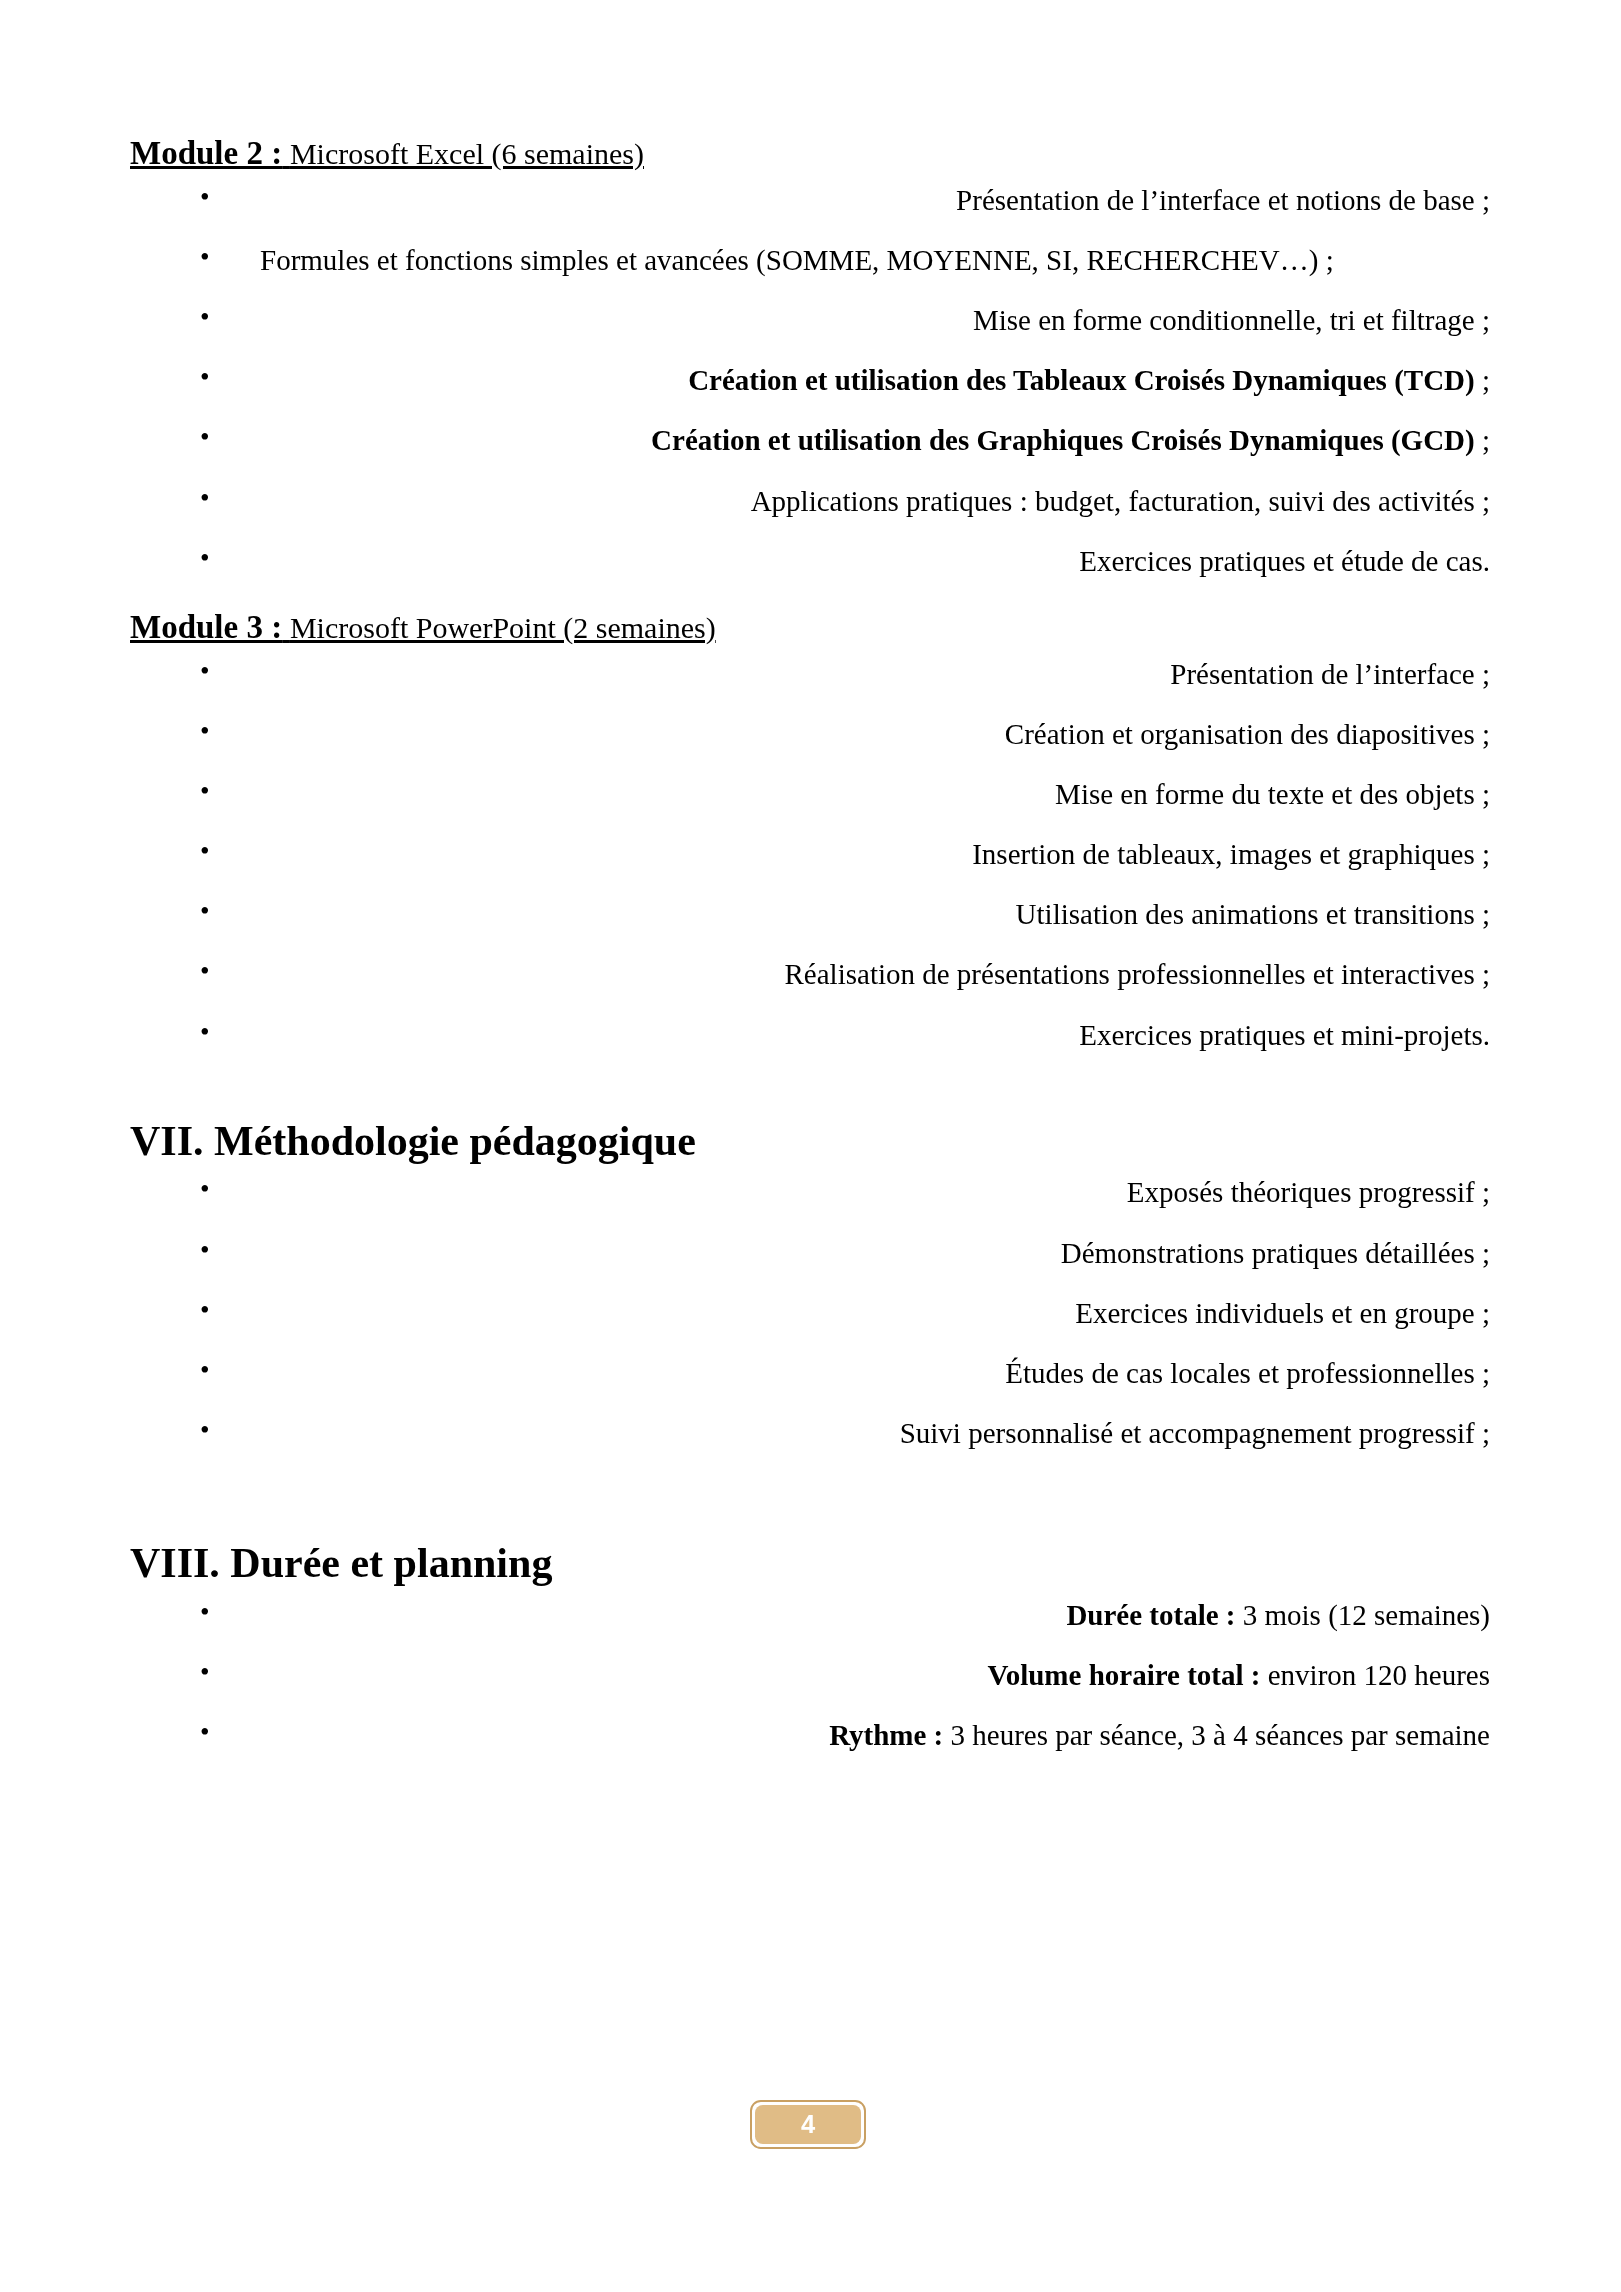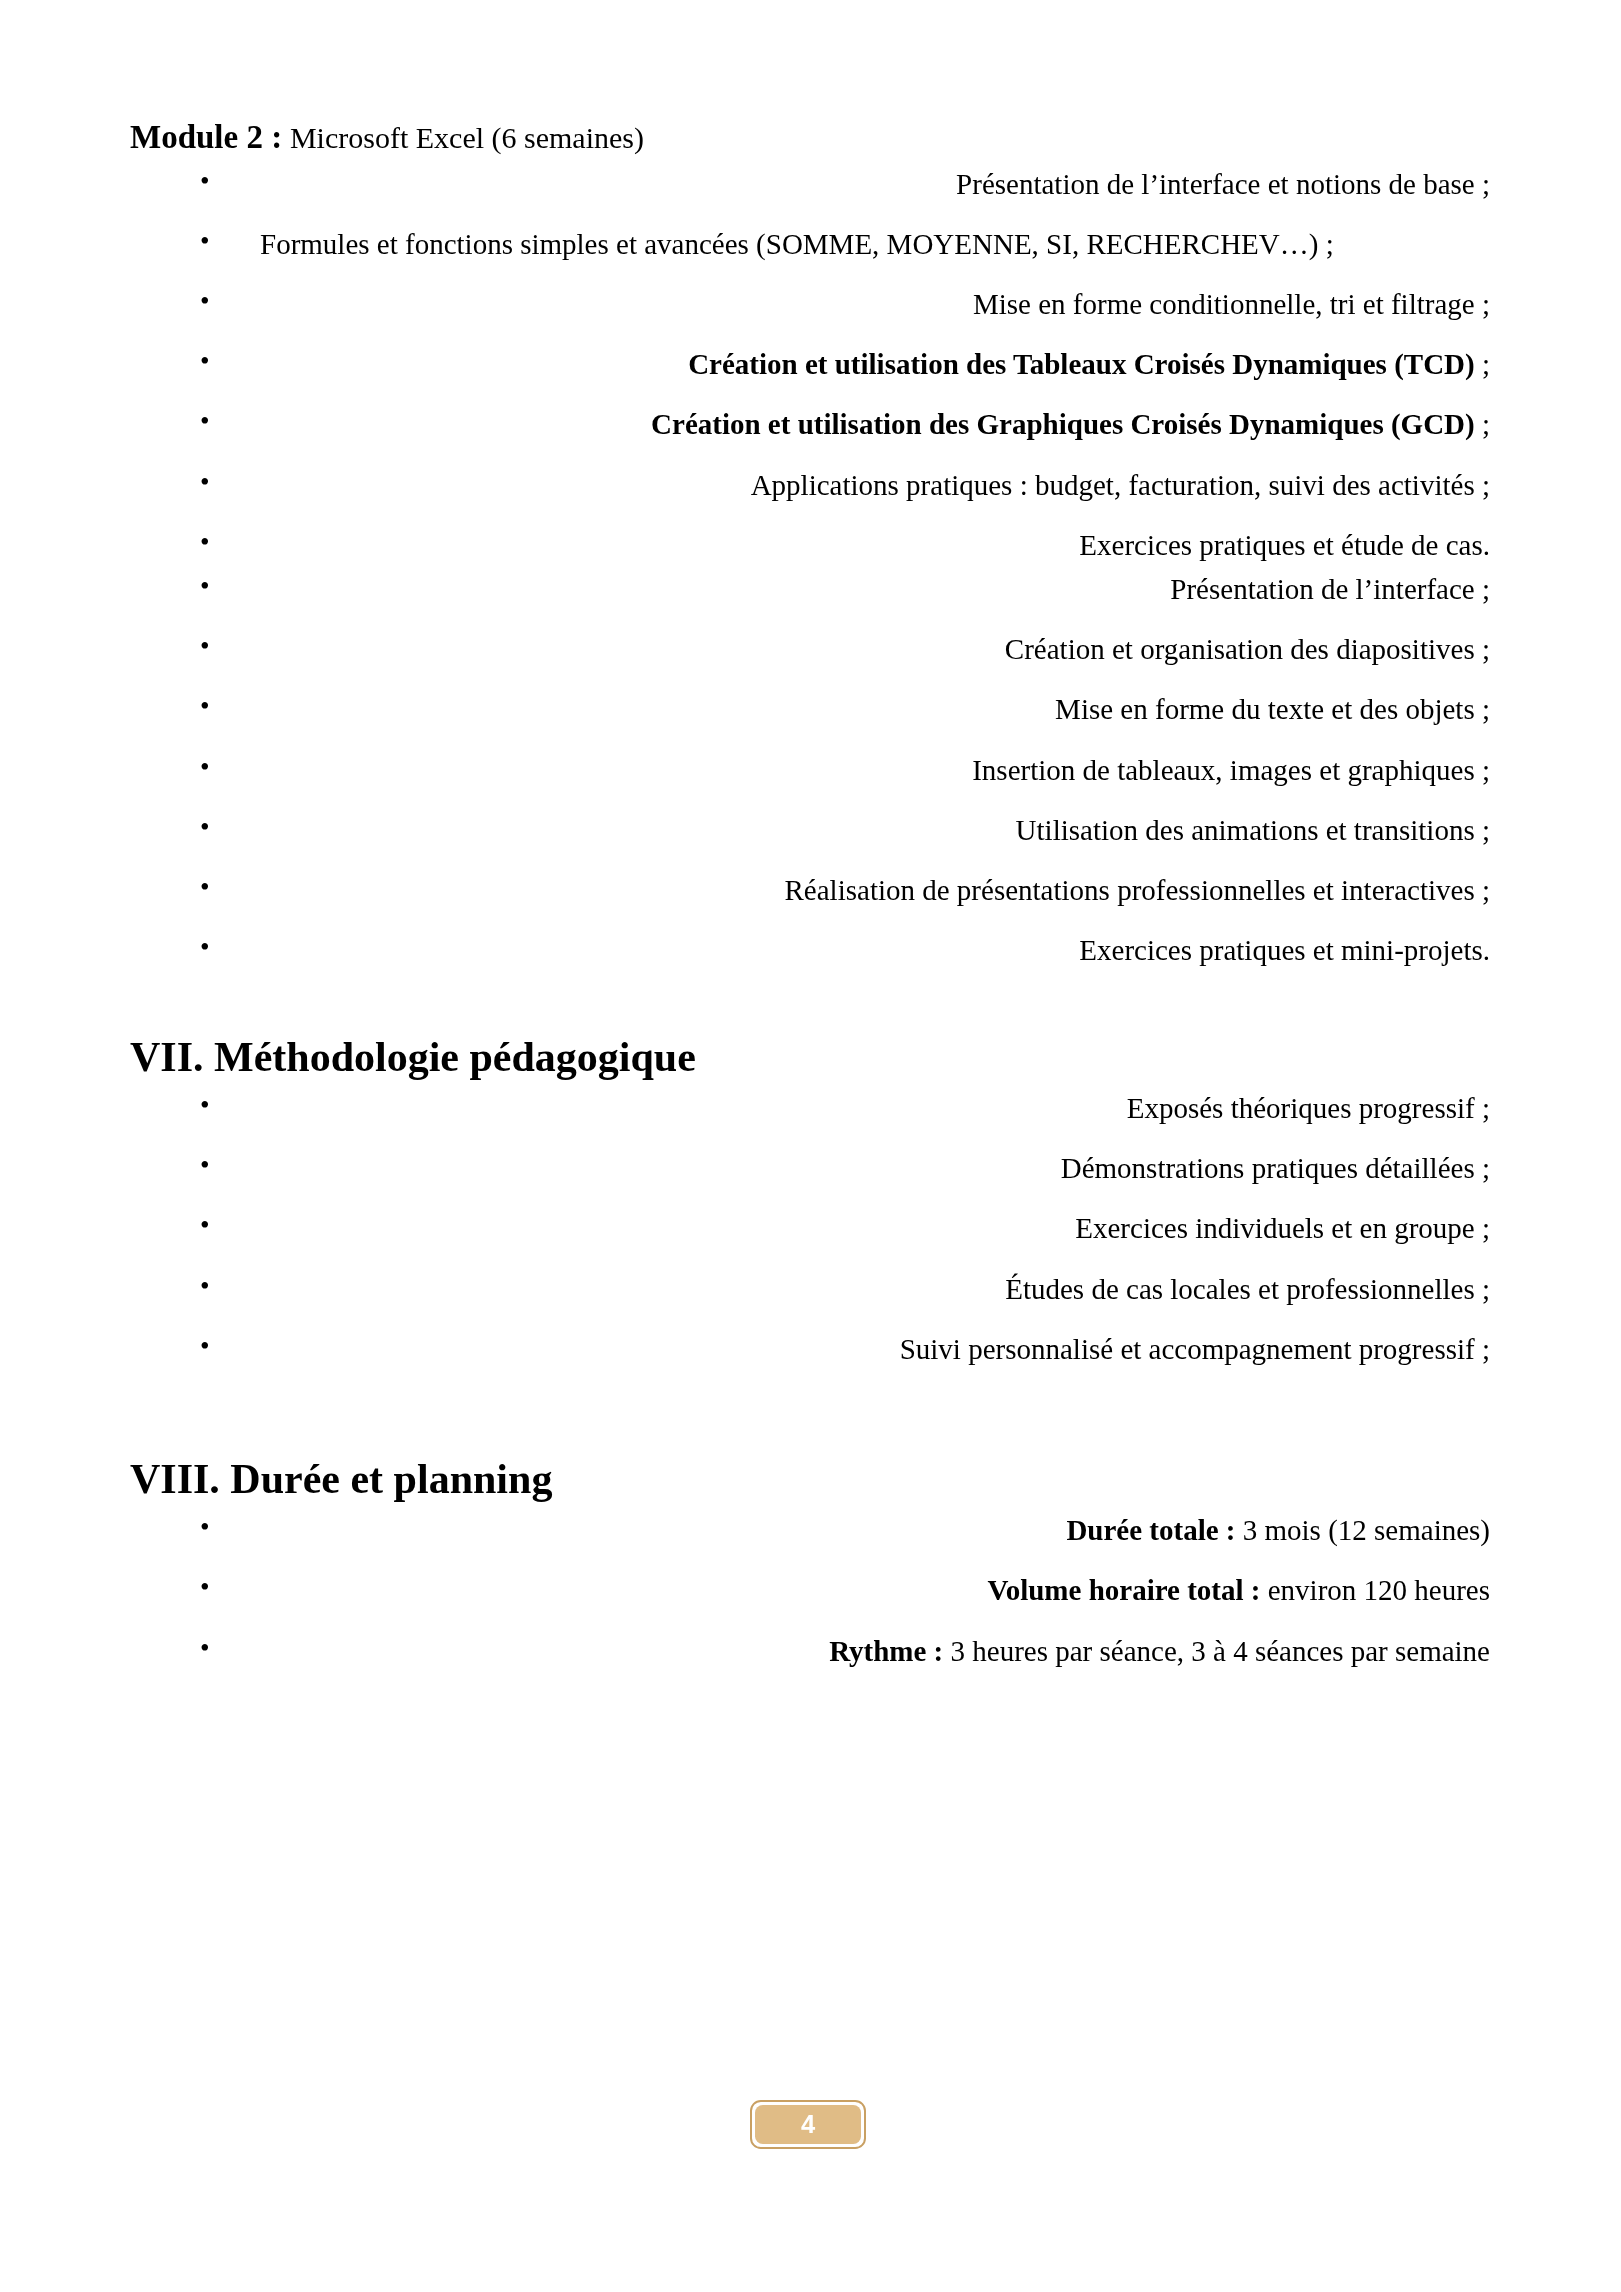--- a/index.html
+++ b/index.html
@@ -28,22 +28,23 @@
     position: absolute;
     left: 130px;
     top: 116px;
     width: 1360px;
   }
 
   
   .module-head {
     font-size: 31px;
     line-height: 1.30;
-    margin: 0 0 2px 0;
+    margin: 16px 0 2px 0;
     white-space: nowrap;
+    text-decoration: underline;
   }
   .module-head .label {
     font-weight: bold;
     font-size: 33px;
   }
   .module-head .rest {
     font-weight: normal;
     font-size: 30px;
   }
 
@@ -132,20 +133,24 @@
     <ul class="bullets">
       <li><span>Présentation de l’interface et notions de base ;</span></li>
       <li class="justified"><span>Formules et fonctions simples et avancées (SOMME, MOYENNE, SI, RECHERCHEV…) ;</span></li>
       <li><span>Mise en forme conditionnelle, tri et filtrage ;</span></li>
       <li><b>Création et utilisation des Tableaux Croisés Dynamiques (TCD)</b><span> ;</span></li>
       <li><b>Création et utilisation des Graphiques Croisés Dynamiques (GCD)</b><span> ;</span></li>
       <li><span>Applications pratiques : budget, facturation, suivi des activités ;</span></li>
       <li class="last"><span>Exercices pratiques et étude de cas.</span></li>
     </ul>
 
+    <p class="module-head" style="margin-top:25.5px;">
+      <span class="label">Module 3 :</span>
+      <span class="rest">Microsoft PowerPoint (2 semaines)</span>
+    </p>
 
     <ul class="bullets">
       <li><span>Présentation de l’interface ;</span></li>
       <li><span>Création et organisation des diapositives ;</span></li>
       <li><span>Mise en forme du texte et des objets ;</span></li>
       <li><span>Insertion de tableaux, images et graphiques ;</span></li>
       <li><span>Utilisation des animations et transitions ;</span></li>
       <li><span>Réalisation de présentations professionnelles et interactives ;</span></li>
       <li class="last"><span>Exercices pratiques et mini-projets.</span></li>
     </ul>

